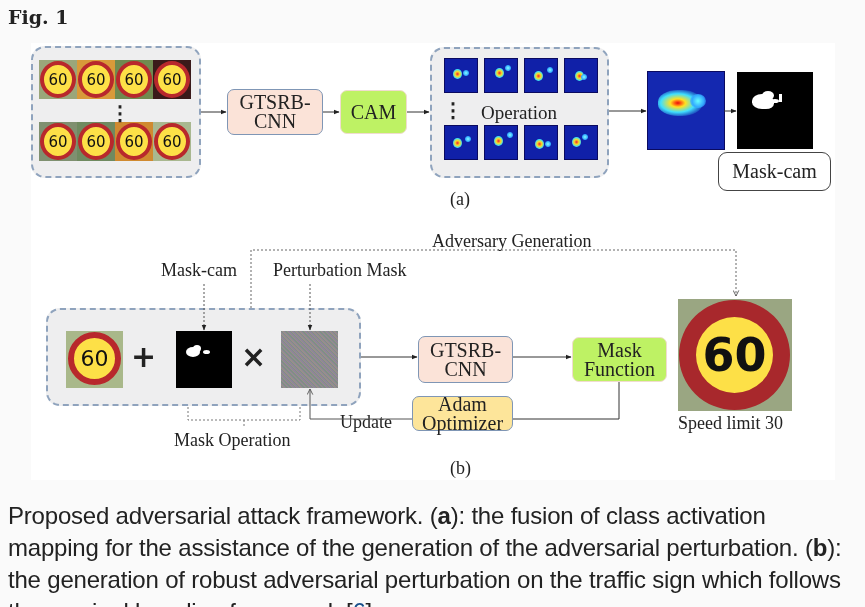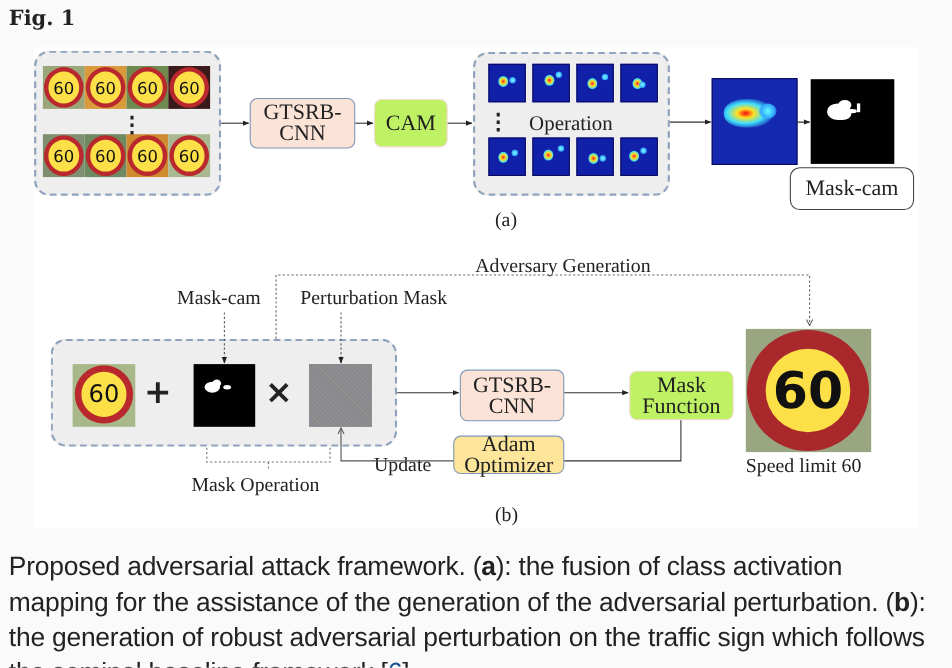--- a/index.html
+++ b/index.html
@@ -159,21 +159,21 @@
 </div>
 <div class="box yellow" style="left:412px;top:396px;width:101px;height:35px;">
   <div><span>Adam</span><br><span>Optimizer</span></div>
 </div>
 
 <div class="abs" style="left:678px;top:299px;width:114px;height:112px;background:#9aa682;">
   <div class="sign" style="left:1px;top:1px;width:111px;height:110px;border-width:17px;border-color:#a8282c;font-size:46px;font-weight:bold;">
     <span>60</span>
   </div>
 </div>
-<div class="lbl" style="left:678px;top:413px;">Speed limit 60</div>
+<div class="lbl" style="left:678px;top:413px;">Speed limit 30</div>
 
 <div class="lbl" style="left:174px;top:430px;">Mask Operation</div>
 <div class="lbl" style="left:340px;top:412px;">Update</div>
 <div class="lbl" style="left:450px;top:458px;">(b)</div>
 
 <svg id="lines">
   <defs>
     <marker id="ah" viewBox="0 0 10 10" refX="9" refY="5" markerWidth="6" markerHeight="6" orient="auto">
         <path d="M0,1 L10,5 L0,9 z" fill="#222"></path>
       </marker>

